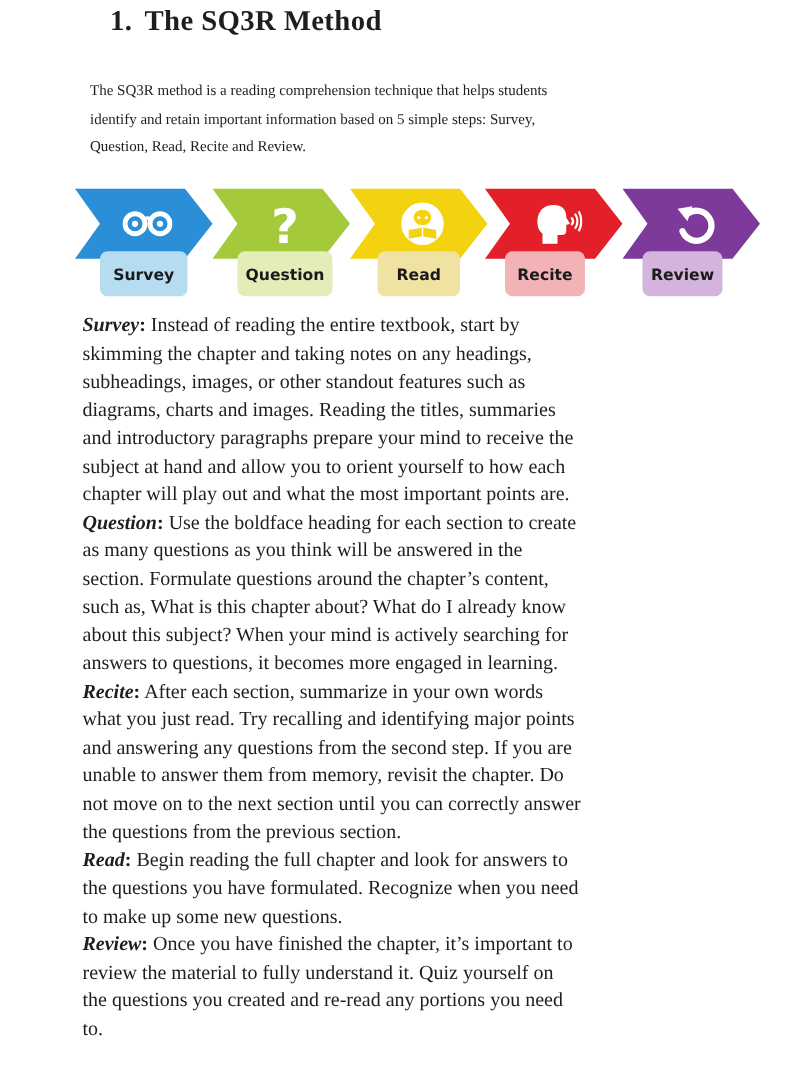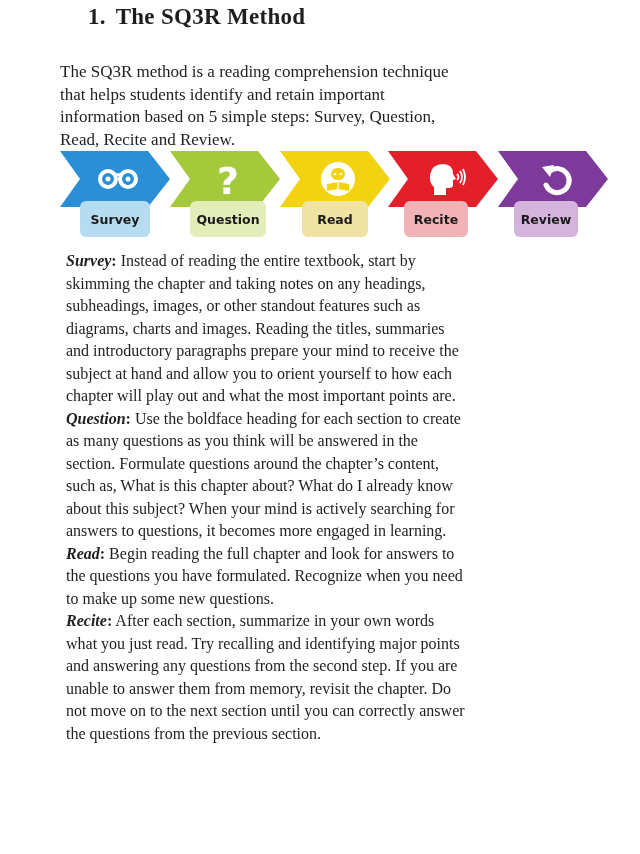--- a/index.html
+++ b/index.html
@@ -1,20 +1,20 @@
 <!DOCTYPE html>
 <html><head>
 <meta charset="utf-8">
 <style>
   html, body { margin: 0; padding: 0; background: #ffffff; }
   body { width: 640px; height: 854px; overflow: hidden; position: relative;
          font-family: "Liberation Serif", "DejaVu Serif", serif; color: #1e1e1e; }
   .heading { position: absolute; left: 88px; top: 4px; font-size: 23px; font-weight: bold; letter-spacing: 0.3px; margin: 0; }
   .heading .num { display: inline-block; width: 22px; }
-  .intro { position: absolute; left: 60px; top: 61px; width: 400px; font-size: 17px; line-height: 22.5px; margin: 0; }
+  .intro { position: absolute; left: 72px; top: 61px; width: 400px; font-size: 12px; line-height: 22.5px; margin: 0; }
   .steps { position: absolute; left: 60px; top: 149px; width: 550px; height: 92px; }
   .step { position: absolute; top: 0; width: 108px; height: 92px; }
   .step svg.arrow { position: absolute; left: 0; top: 0; }
   .step .icon { position: absolute; left: 38px; top: 10px; width: 40px; height: 40px; }
   .step .label { position: absolute; top: 52px; height: 36px; border-radius: 6px;
                  font-family: "DejaVu Sans", sans-serif; font-weight: bold; font-size: 12.5px;
                  color: #1a1a1a; display: flex; align-items: center; justify-content: center; }
   .body-text { position: absolute; left: 60px; top: 244px; width: 400px; font-size: 16px; line-height: 22.5px; margin: 6px; }
   .body-text p { margin: 0; }
   .term { font-weight: bold; font-style: italic; }
@@ -91,15 +91,16 @@
       <path d="M14 12 A12 12 0 1 1 10 26" fill="none" stroke="#fff" stroke-width="5" stroke-linecap="round"></path>
       <polygon points="6,8 18,6 14,18" fill="#fff"></polygon>
     </svg>
     <div class="label" style="left: 16px; width: 64px; background: rgb(212, 179, 220);">Review</div>
   </div>
 </div>
 
 <div class="body-text">
   <p><span class="term">Survey</span><b>:</b><span> Instead of reading the entire textbook, start by skimming the chapter and taking notes on any headings, subheadings, images, or other standout features such as diagrams, charts and images. Reading the titles, summaries and introductory paragraphs prepare your mind to receive the subject at hand and allow you to orient yourself to how each chapter will play out and what the most important points are.</span></p>
   <p><span class="term">Question</span><b>:</b><span> Use the boldface heading for each section to create as many questions as you think will be answered in the section. Formulate questions around the chapter’s content, such as, What is this chapter about? What do I already know about this subject? When your mind is actively searching for answers to questions, it becomes more engaged in learning.</span></p>
+  <p><span class="term">Recite</span><b>:</b><span> After each section, summarize in your own words what you just read. Try recalling and identifying major points and answering any questions from the second step. If you are unable to answer them from memory, revisit the chapter. Do not move on to the next section until you can correctly answer the questions from the previous section.</span></p>
   <p><span class="term">Read</span><b>:</b><span> Begin reading the full chapter and look for answers to the questions you have formulated. Recognize when you need to make up some new questions.</span></p>
-  <p><span class="term">Recite</span><b>:</b><span> After each section, summarize in your own words what you just read. Try recalling and identifying major points and answering any questions from the second step. If you are unable to answer them from memory, revisit the chapter. Do not move on to the next section until you can correctly answer the questions from the previous section.</span></p>
+  <p><span class="term">Review</span><b>:</b><span> Once you have finished the chapter, it’s important to review the material to fully understand it. Quiz yourself on the questions you created and re-read any portions you need to.</span></p>
 </div>
 
 </body></html>

